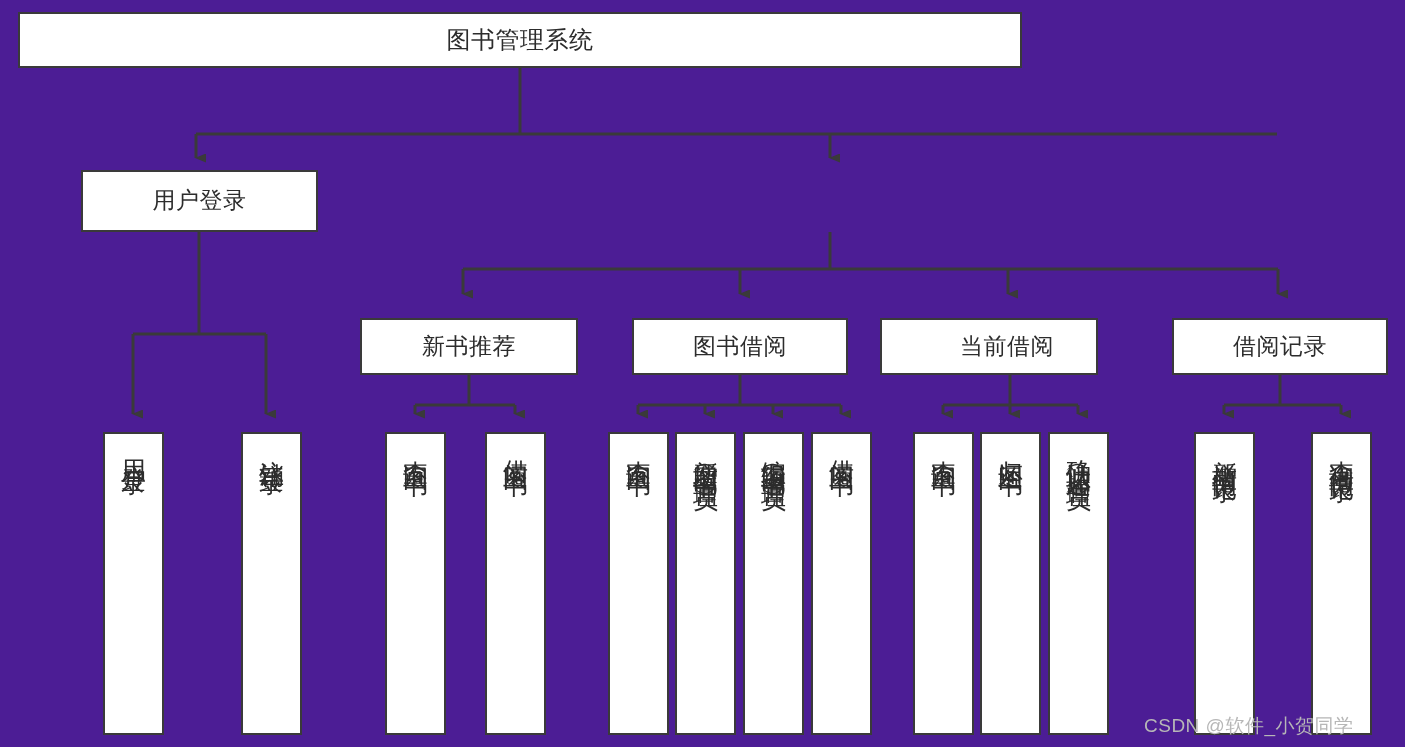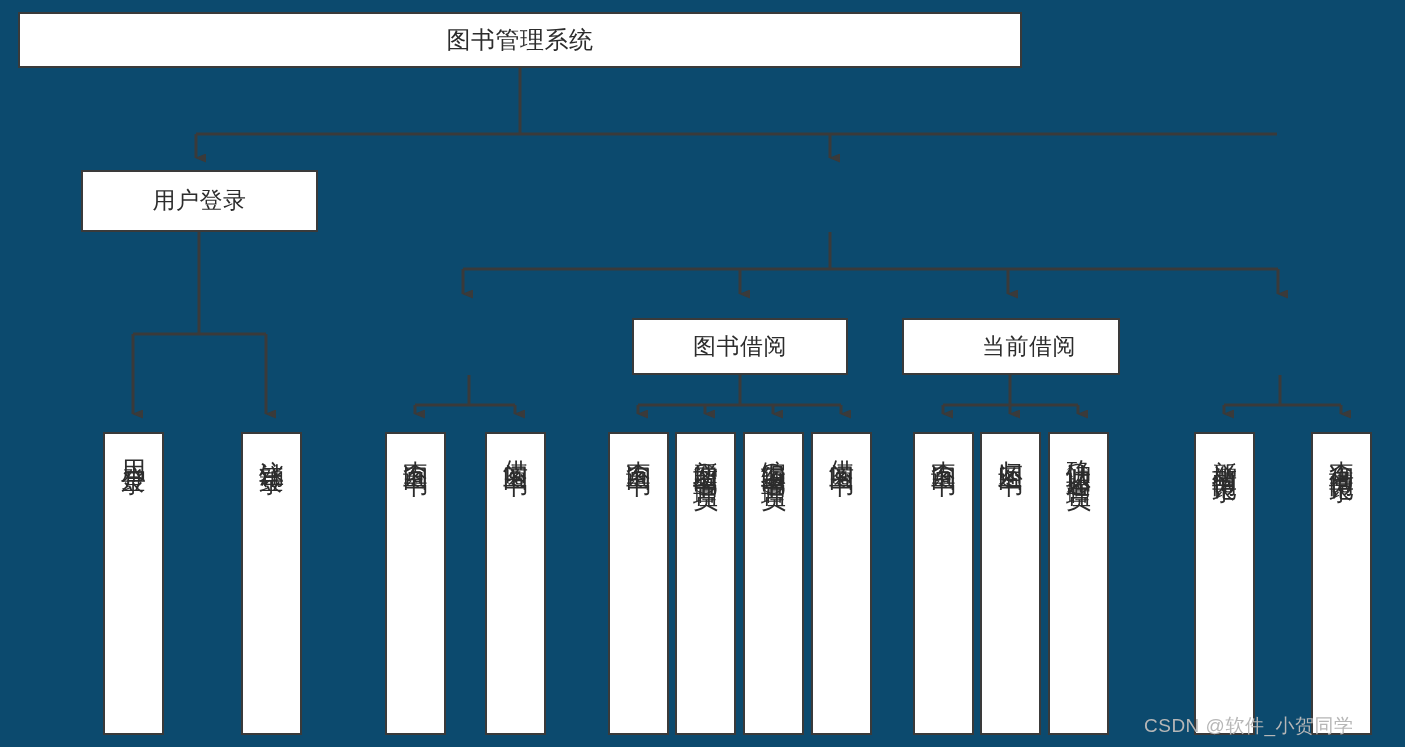--- a/index.html
+++ b/index.html
@@ -5,21 +5,21 @@
   html,body{margin:0;padding:0;background:#ffffff;}
   body{
     font-family:"Liberation Sans","DejaVu Sans",sans-serif;
     color:#2b2b2b;
     -webkit-font-smoothing:antialiased;
   }
   #canvas{
     position:relative;
     width:1405px;
     height:747px;
-    background:#0c4a6e;
+    background:#4c1d95;
     overflow:hidden;
   }
   svg#wires{
     position:absolute;
     left:0; top:0;
     width:1405px; height:747px;
     pointer-events:none;
   }
   .node{
     position:absolute;
@@ -121,29 +121,35 @@
 
   <div class="node root horiz" style="left:18px; top:12px; width:1004px; height:56px;">
     <span class="label">图书管理系统</span>
   </div>
 
   <div class="node horiz" style="left:81px; top:170px; width:237px; height:62px;">
     <span class="label">用户登录</span>
   </div>
 
 
+  <div class="node horiz" style="left:360px; top:318px; width:218px; height:57px;">
+    <span class="label">新书推荐</span>
+  </div>
 
   <div class="node horiz" style="left:632px; top:318px; width:216px; height:57px;font-family:Liberation Serif, serif;">
     <span class="label">图书借阅</span>
   </div>
 
-  <div class="node horiz" style="left:902px; top:318px; width:218px; height:57px;padding-left:36px;">
+  <div class="node horiz" style="left:880px; top:318px; width:218px; height:57px;padding-left:36px;">
     <span class="label">当前借阅</span>
   </div>
 
+  <div class="node horiz" style="left:1172px; top:318px; width:216px; height:57px;">
+    <span class="label">借阅记录</span>
+  </div>
 
   <div class="node leaf" style="left:103px; top:432px; width:61px; height:303px;">
     <span class="label">用户登录</span>
   </div>
 
   <div class="node leaf" style="left:241px; top:432px; width:61px; height:303px;">
     <span class="label">注销登录</span>
   </div>
 
   <div class="node leaf" style="left:385px; top:432px; width:61px; height:303px;">

